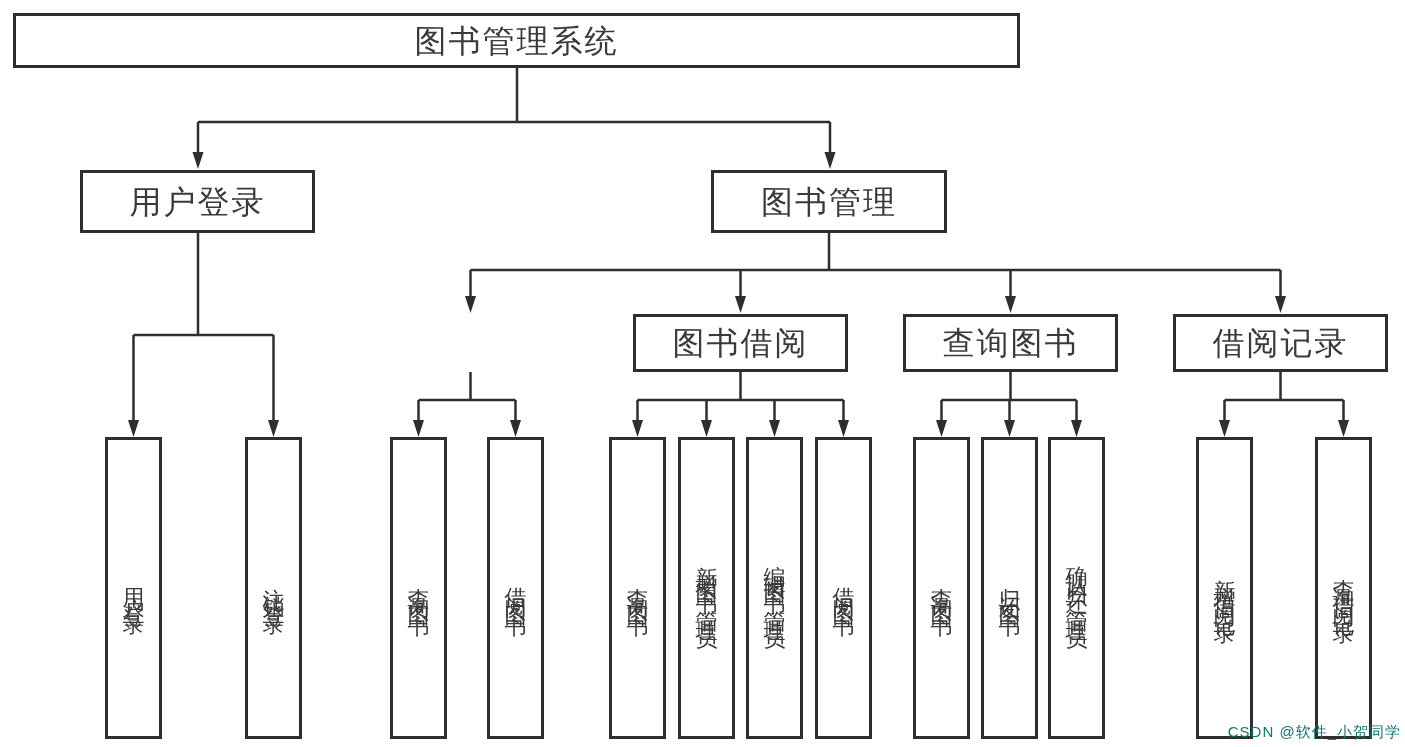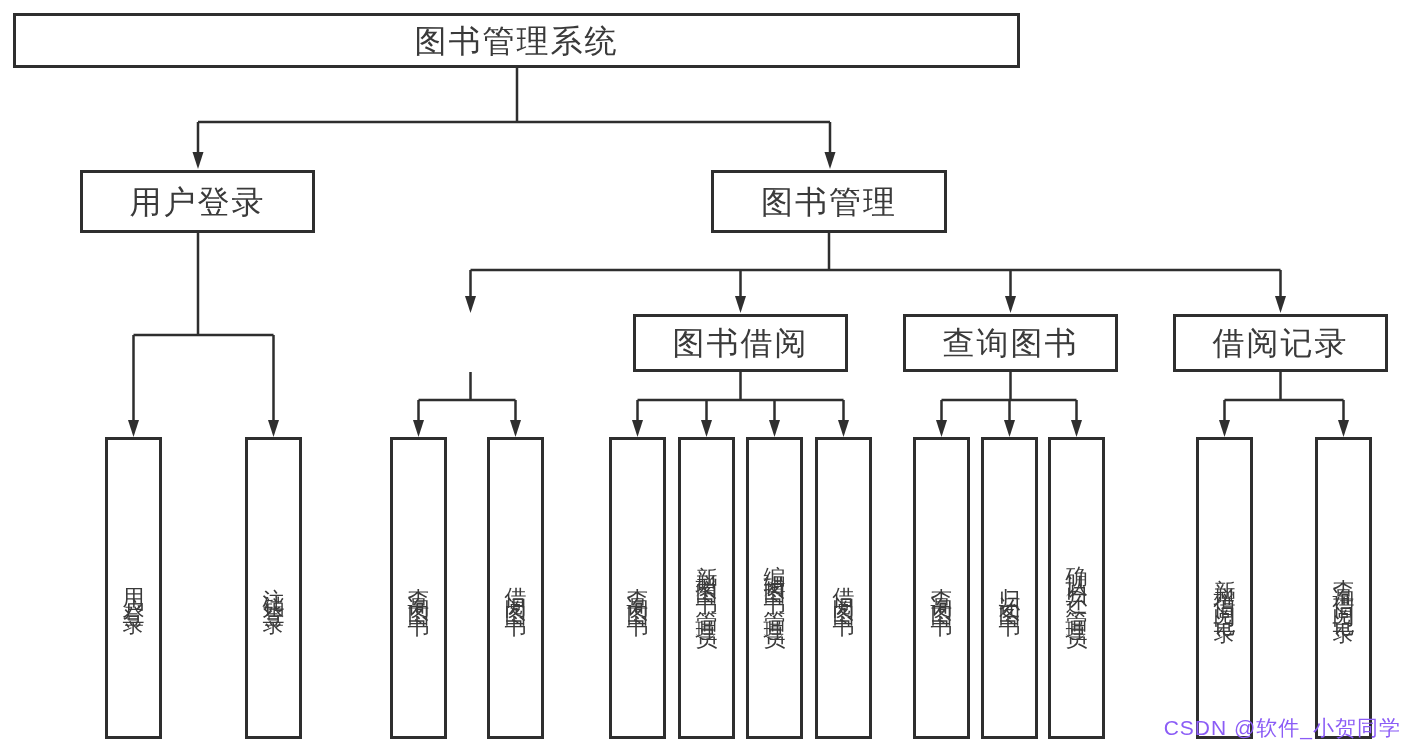--- a/index.html
+++ b/index.html
@@ -38,22 +38,22 @@
     text-orientation: mixed;
     font-size: 22px;
     letter-spacing: 9px;
     line-height: 1;
     white-space: nowrap;
   }
   .watermark {
     position: absolute;
     right: 4px;
     bottom: 5px;
-    font-size: 21px;
-    color: #8b5cf6;
+    font-size: 15px;
+    color: #0f766e;
     letter-spacing: 1px;
     white-space: nowrap;
   }
 </style>
 </head>
 <body>
 
 <div class="stage">
 
   <svg class="connectors" viewBox="0 0 1405 747" xmlns="http://www.w3.org/2000/svg">

